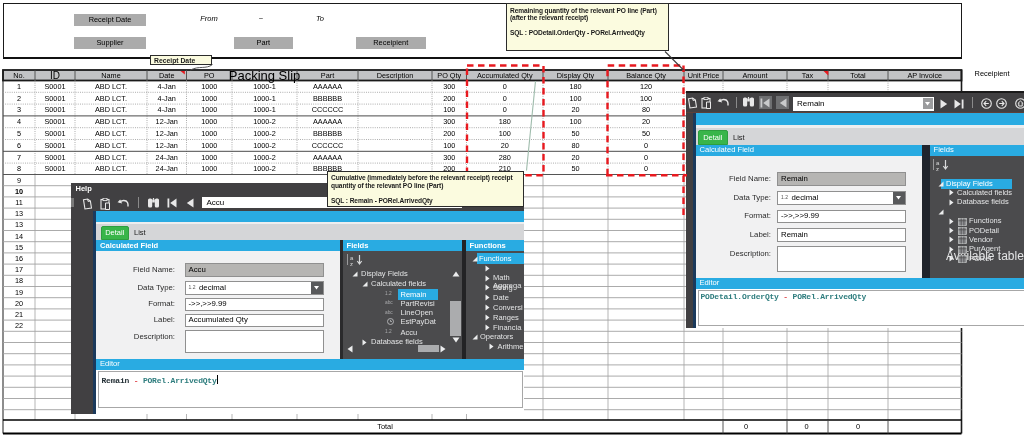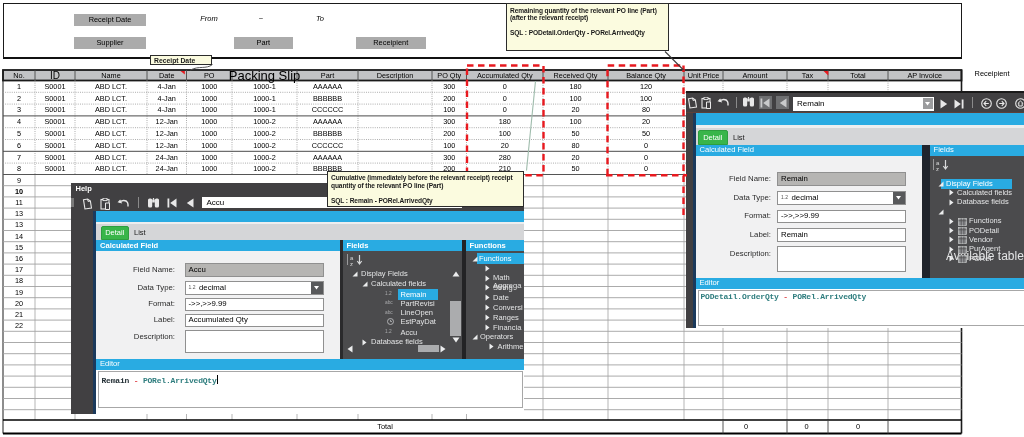--- a/index.html
+++ b/index.html
@@ -104,21 +104,21 @@
 <div style="position:absolute;font-size:7.3px;line-height:7.3px;color:#000;white-space:nowrap;font-weight:400;font-family:'Liberation Sans',sans-serif;z-index:2;left:19.0px;top:72.05px;transform:translateX(-50%);">No.</div>
 <div style="position:absolute;font-size:10px;line-height:7.3px;color:#000;white-space:nowrap;font-weight:400;font-family:'Liberation Sans',sans-serif;z-index:2;left:55.0px;top:72.05px;transform:translateX(-50%);">ID</div>
 <div style="position:absolute;font-size:7.3px;line-height:7.3px;color:#000;white-space:nowrap;font-weight:400;font-family:'Liberation Sans',sans-serif;z-index:2;left:111.0px;top:72.05px;transform:translateX(-50%);">Name</div>
 <div style="position:absolute;font-size:7.3px;line-height:7.3px;color:#000;white-space:nowrap;font-weight:400;font-family:'Liberation Sans',sans-serif;z-index:2;left:166.75px;top:72.05px;transform:translateX(-50%);">Date</div>
 <div style="position:absolute;font-size:7.3px;line-height:7.3px;color:#000;white-space:nowrap;font-weight:400;font-family:'Liberation Sans',sans-serif;z-index:2;left:209.25px;top:72.05px;transform:translateX(-50%);">PO</div>
 <div style="position:absolute;font-size:13px;line-height:7.3px;color:#000;white-space:nowrap;font-weight:400;font-family:'Liberation Sans',sans-serif;z-index:2;left:264.5px;top:72.05px;transform:translateX(-50%);">Packing Slip</div>
 <div style="position:absolute;font-size:7.3px;line-height:7.3px;color:#000;white-space:nowrap;font-weight:400;font-family:'Liberation Sans',sans-serif;z-index:2;left:327.5px;top:72.05px;transform:translateX(-50%);">Part</div>
 <div style="position:absolute;font-size:7.3px;line-height:7.3px;color:#000;white-space:nowrap;font-weight:400;font-family:'Liberation Sans',sans-serif;z-index:2;left:395.0px;top:72.05px;transform:translateX(-50%);">Description</div>
 <div style="position:absolute;font-size:7.3px;line-height:7.3px;color:#000;white-space:nowrap;font-weight:400;font-family:'Liberation Sans',sans-serif;z-index:2;left:449.25px;top:72.05px;transform:translateX(-50%);">PO Qty</div>
 <div style="position:absolute;font-size:7.3px;line-height:7.3px;color:#000;white-space:nowrap;font-weight:400;font-family:'Liberation Sans',sans-serif;z-index:2;left:504.75px;top:72.05px;transform:translateX(-50%);">Accumulated Qty</div>
-<div style="position:absolute;font-size:7.3px;line-height:7.3px;color:#000;white-space:nowrap;font-weight:400;font-family:'Liberation Sans',sans-serif;z-index:2;left:575.5px;top:72.05px;transform:translateX(-50%);">Received Qty</div>
+<div style="position:absolute;font-size:7.3px;line-height:7.3px;color:#000;white-space:nowrap;font-weight:400;font-family:'Liberation Sans',sans-serif;z-index:2;left:575.5px;top:72.05px;transform:translateX(-50%);">Display Qty</div>
 <div style="position:absolute;font-size:7.3px;line-height:7.3px;color:#000;white-space:nowrap;font-weight:400;font-family:'Liberation Sans',sans-serif;z-index:2;left:646.0px;top:72.05px;transform:translateX(-50%);">Balance Qty</div>
 <div style="position:absolute;font-size:7.3px;line-height:7.3px;color:#000;white-space:nowrap;font-weight:400;font-family:'Liberation Sans',sans-serif;z-index:2;left:703.5px;top:72.05px;transform:translateX(-50%);">Unit Price</div>
 <div style="position:absolute;font-size:7.3px;line-height:7.3px;color:#000;white-space:nowrap;font-weight:400;font-family:'Liberation Sans',sans-serif;z-index:2;left:755.0px;top:72.05px;transform:translateX(-50%);">Amount</div>
 <div style="position:absolute;font-size:7.3px;line-height:7.3px;color:#000;white-space:nowrap;font-weight:400;font-family:'Liberation Sans',sans-serif;z-index:2;left:807.5px;top:72.05px;transform:translateX(-50%);">Tax</div>
 <div style="position:absolute;font-size:7.3px;line-height:7.3px;color:#000;white-space:nowrap;font-weight:400;font-family:'Liberation Sans',sans-serif;z-index:2;left:858.0px;top:72.05px;transform:translateX(-50%);">Total</div>
 <div style="position:absolute;font-size:7.3px;line-height:7.3px;color:#000;white-space:nowrap;font-weight:400;font-family:'Liberation Sans',sans-serif;z-index:2;left:924.75px;top:72.05px;transform:translateX(-50%);">AP Invoice</div>
 <div style="position:absolute;font-size:7.4px;line-height:7.4px;color:#000;white-space:nowrap;font-weight:400;font-family:'Liberation Sans',sans-serif;z-index:2;left:992px;top:69.8px;transform:translateX(-50%);">Receipient</div>
 <div style="position:absolute;font-size:7.3px;line-height:7.3px;color:#000;white-space:nowrap;font-weight:400;font-family:'Liberation Sans',sans-serif;z-index:2;left:19.0px;top:82.75px;transform:translateX(-50%);">1</div>
 <div style="position:absolute;font-size:7.3px;line-height:7.3px;color:#000;white-space:nowrap;font-weight:400;font-family:'Liberation Sans',sans-serif;z-index:2;left:55.0px;top:82.75px;transform:translateX(-50%);">S0001</div>
 <div style="position:absolute;font-size:7.3px;line-height:7.3px;color:#000;white-space:nowrap;font-weight:400;font-family:'Liberation Sans',sans-serif;z-index:2;left:111.0px;top:82.75px;transform:translateX(-50%);">ABD LCT.</div>

